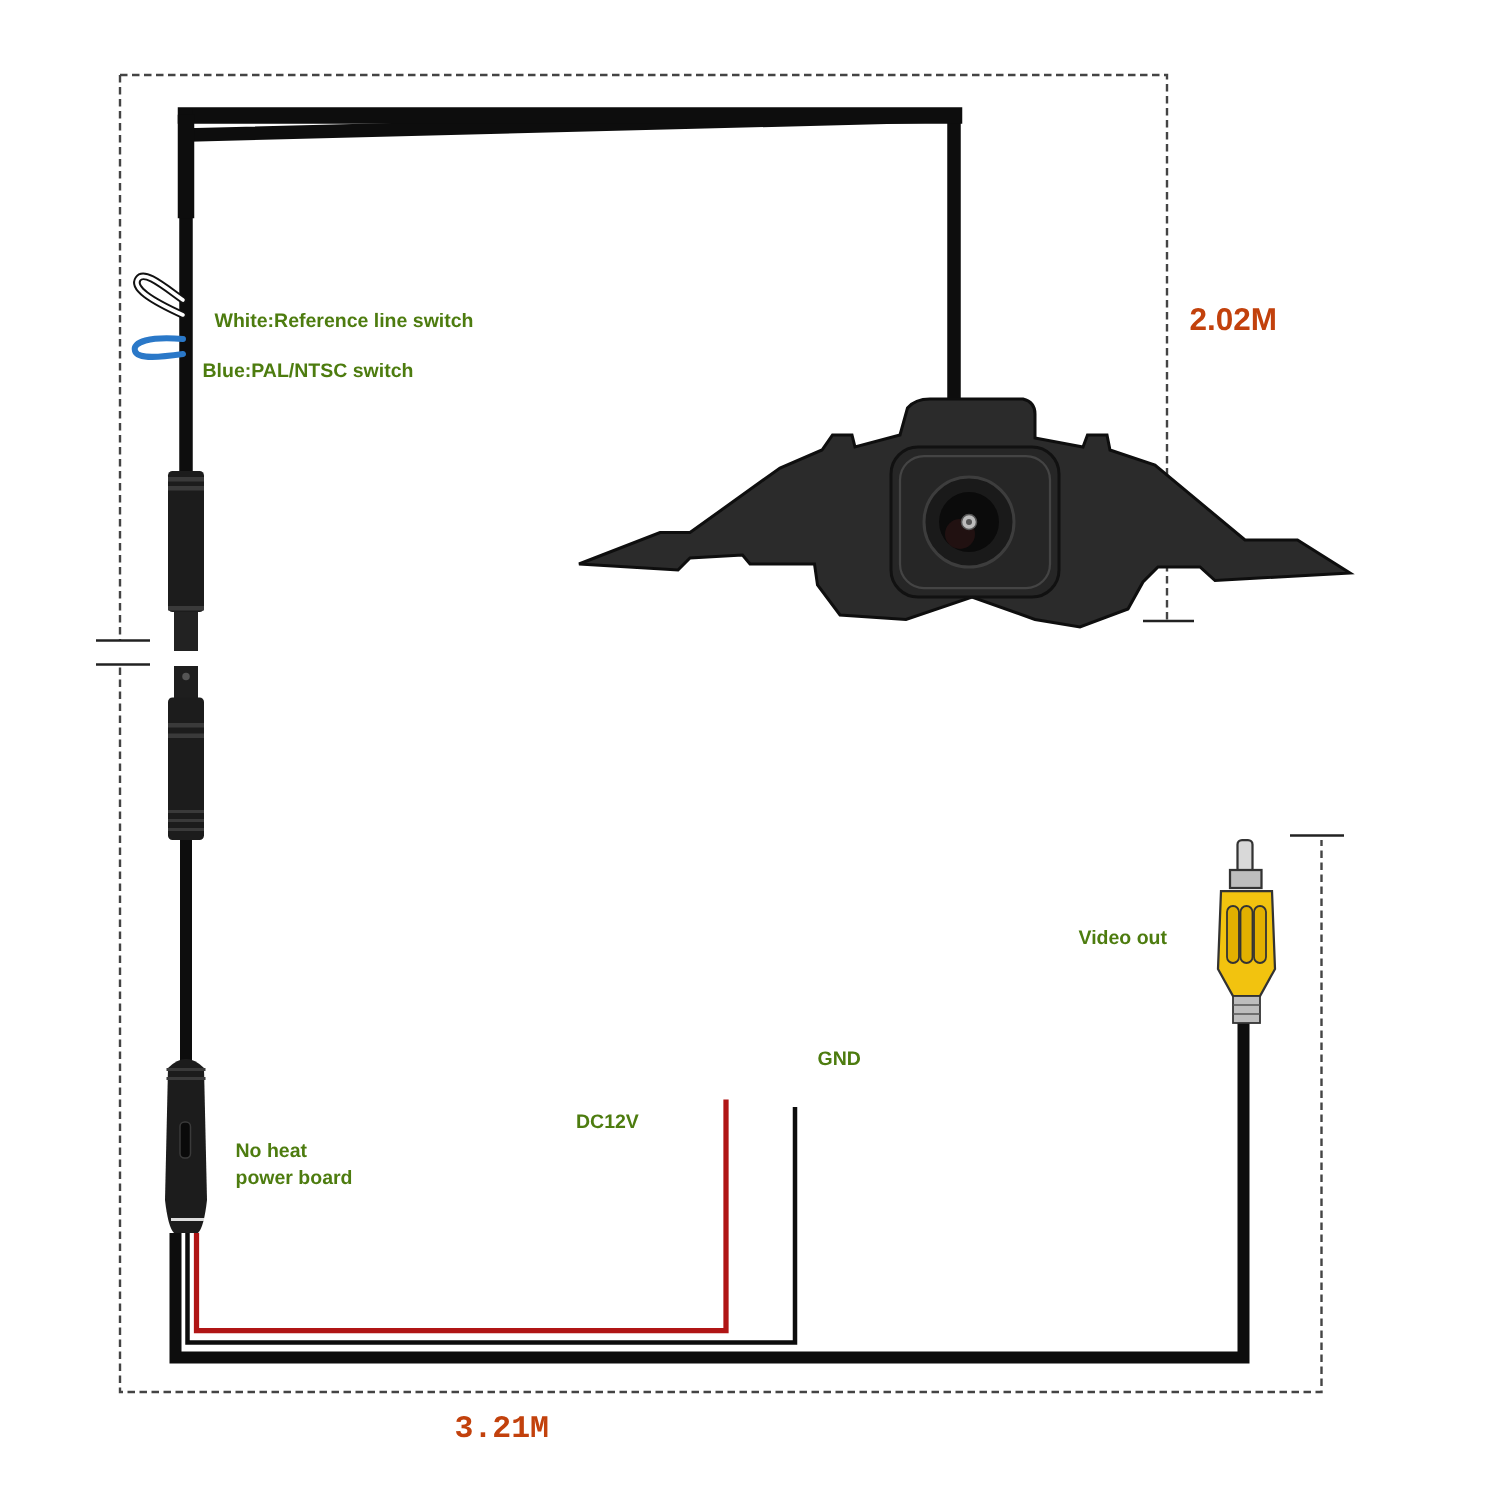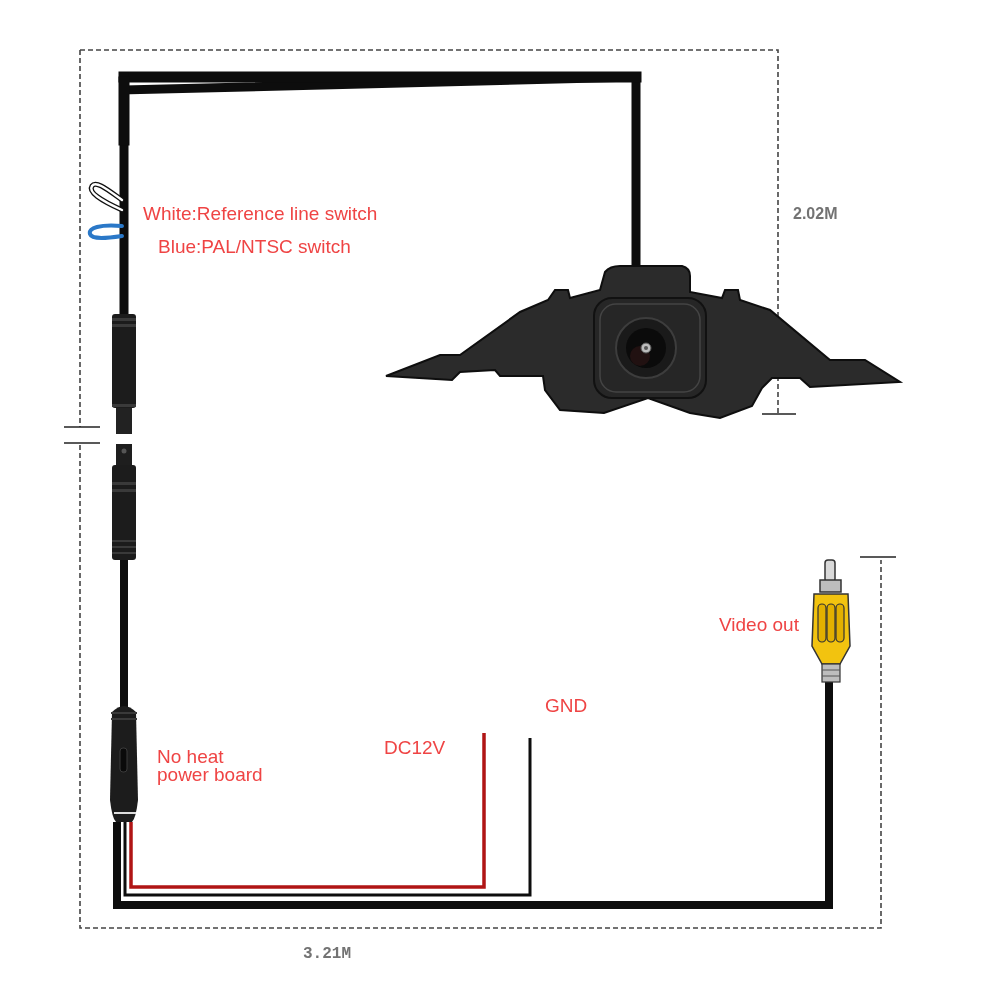--- a/index.html
+++ b/index.html
@@ -1,21 +1,21 @@
 <!DOCTYPE html>
 <html><head>
   <meta charset="utf-8">
   <style>
     html, body { margin: 0; padding: 0; background: #ffffff; }
     body { width: 1000px; height: 1000px; position: relative; overflow: hidden;
            font-family: "Liberation Sans", "DejaVu Sans", sans-serif; }
     #diagram { position: absolute; left: 0; top: 0; width: 1000px; height: 1000px; }
-    .label { position: absolute; color: #ef4444; font-size: 19px; line-height: 20px; white-space: nowrap; }
-    .label.bold { font-weight: bold; font-size: 16px; line-height: 28px; color: #737373; }
-    .label.multi { white-space: pre-line; line-height: 18px; }
+    .label { position: absolute; color: #4d7c0f; font-size: 13px; line-height: 20px; white-space: nowrap; font-weight: bold; }
+    .label.bold { font-weight: bold; font-size: 21px; line-height: 28px; color: #c2410c; }
+    .label.multi { white-space: pre-line; line-height: 18px; margin-top: 10px; }
   </style>
 </head>
 <body>
 
 <svg id="diagram" viewBox="0 0 1000 1000" xmlns="http://www.w3.org/2000/svg">
 
   <g stroke="#444" stroke-width="1.6" fill="none" stroke-dasharray="5,3">
 
     <path d="M 80 50 L 778 50 L 778 415"></path>
 
@@ -101,20 +101,20 @@
     <rect x="600" y="304" width="100" height="88" rx="16" fill="none" stroke="#444" stroke-width="1.5"></rect>
     <circle cx="646" cy="348" r="30" fill="#1a1a1a" stroke="#3d3d3d" stroke-width="2"></circle>
     <circle cx="646" cy="348" r="20" fill="#0b0b0b"></circle>
     <circle cx="640" cy="356" r="10" fill="#301515" opacity="0.6"></circle>
     <circle cx="646" cy="348" r="5" fill="#bcbcbc" stroke="#555" stroke-width="1"></circle>
     <circle cx="646" cy="348" r="2" fill="#555"></circle>
   </g>
 </svg>
 
 <div class="label" style="left:143px; top:204px;">White:Reference line switch</div>
-<div class="label" style="left:158px; top:237px;">Blue:PAL/NTSC switch</div>
+<div class="label" style="left:135px; top:237px;">Blue:PAL/NTSC switch</div>
 <div class="label bold" style="left:793px; top:200px;">2.02M</div>
 <div class="label" style="left:719px; top:615px;">Video out</div>
 <div class="label multi" style="left:157px; top:748px;">No heat
 power board</div>
 <div class="label" style="left:384px; top:738px;">DC12V</div>
 <div class="label" style="left:545px; top:696px;">GND</div>
 <div class="label bold" style="left:303px; top:940px;font-family:Liberation Mono, monospace;">3.21M</div>
 
 </body></html>

